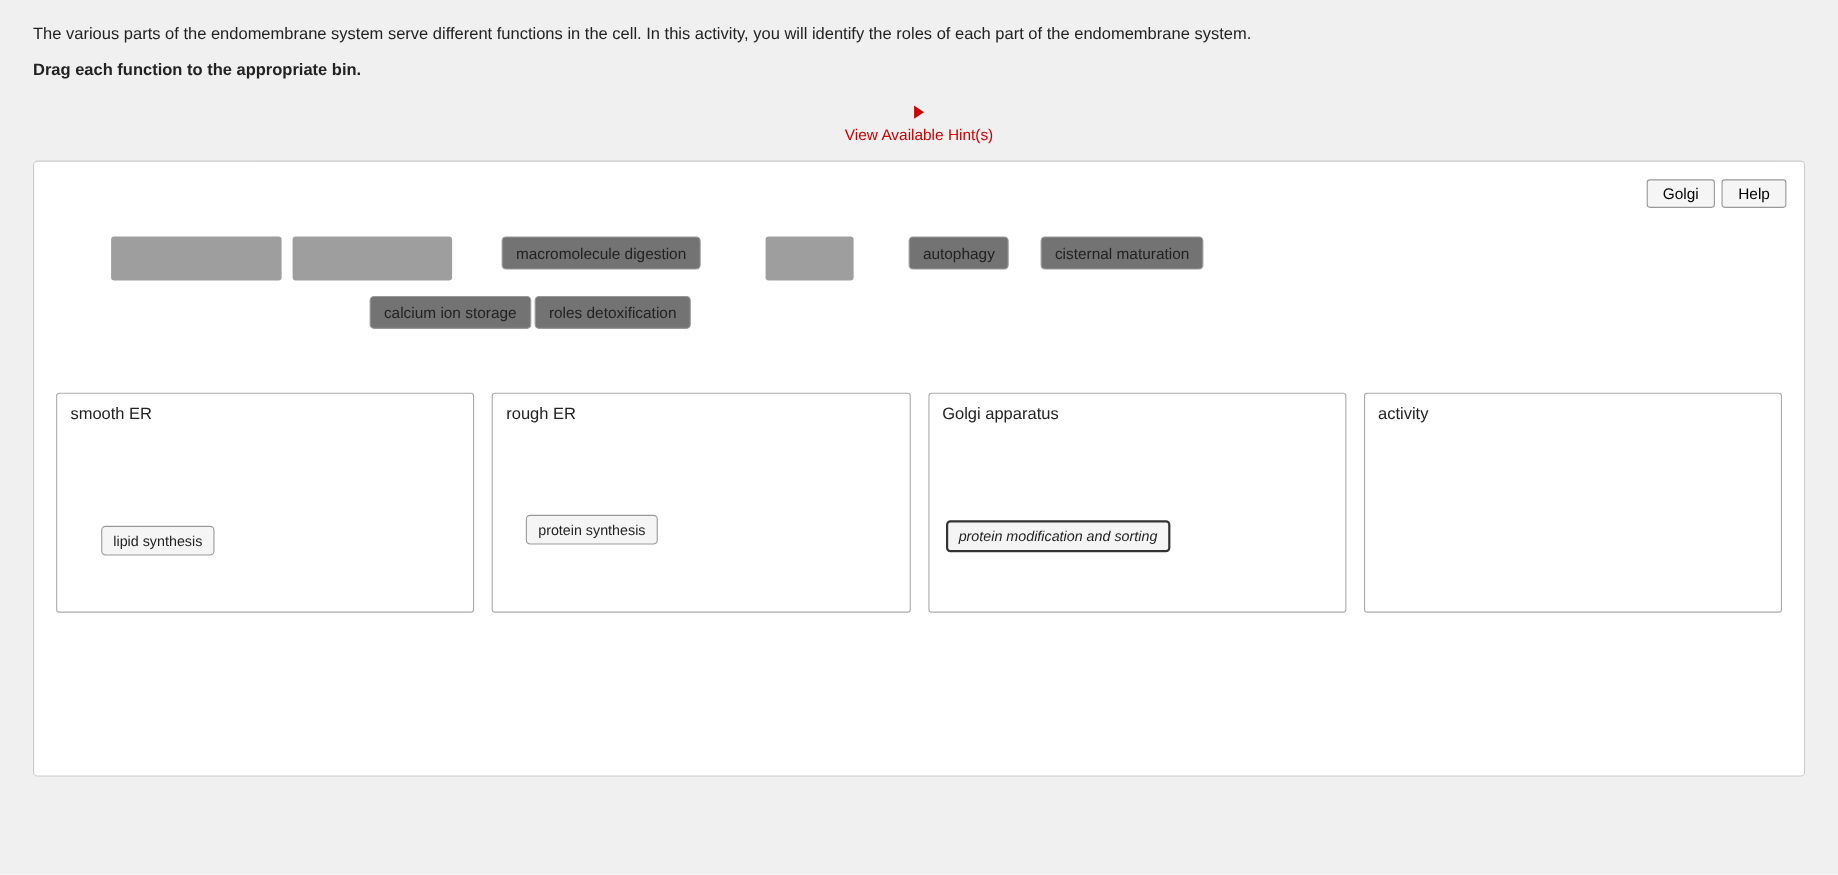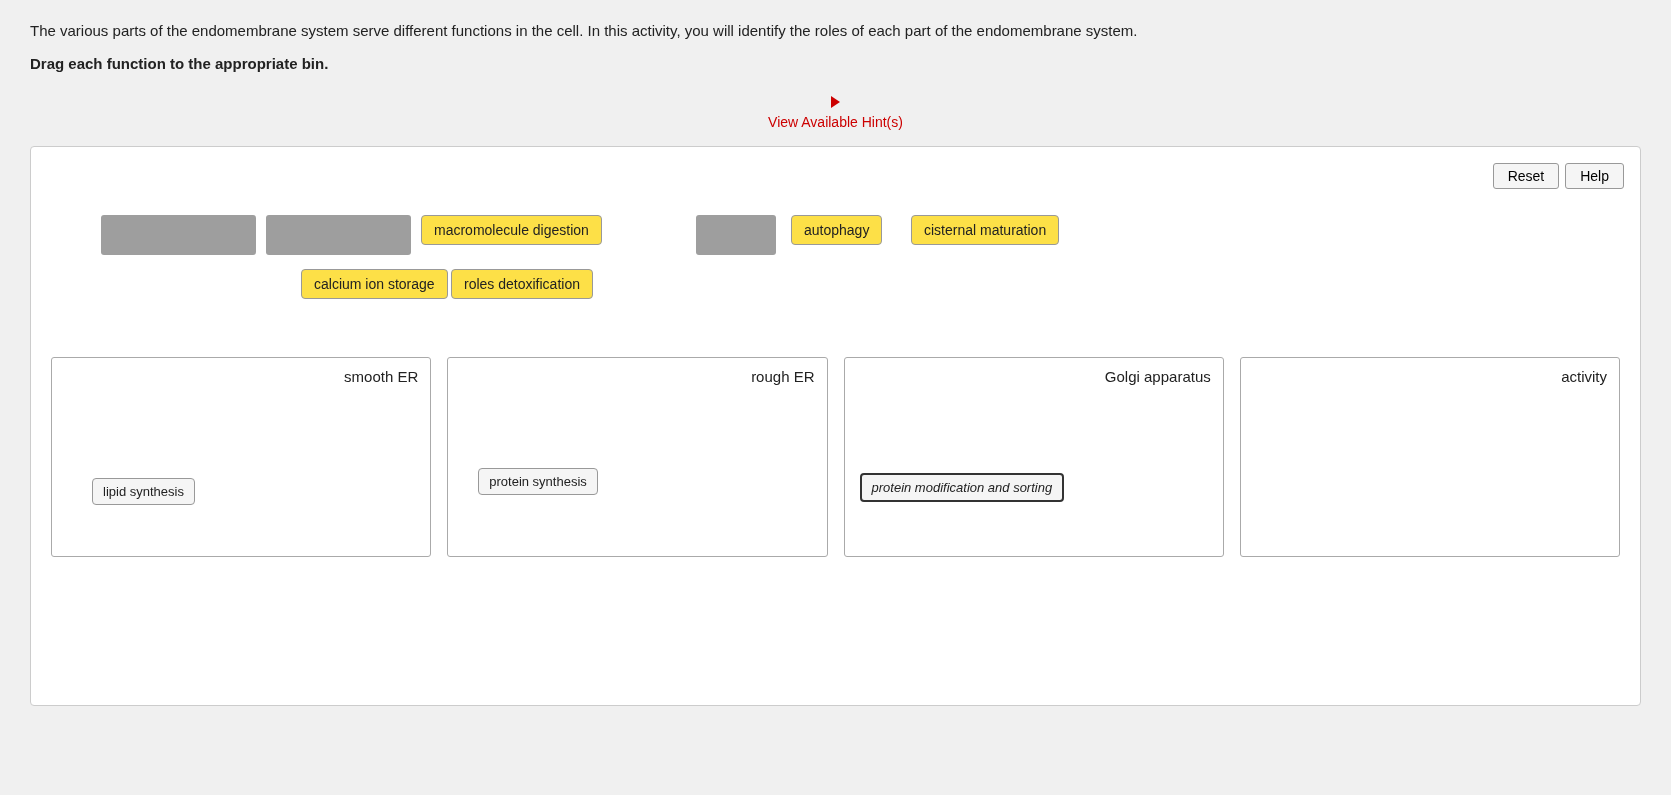--- a/index.html
+++ b/index.html
@@ -74,26 +74,27 @@
       position: relative;
       margin-top: 20px;
       margin-bottom: 30px;
       min-height: 110px;
     }
 
     .drag-chip {
       display: inline-block;
       padding: 6px 12px;
       border: 1px solid #999;
-      background: #fde047;
+      background: #737373;
       border-radius: 4px;
       font-size: 14px;
       cursor: grab;
       position: absolute;
       white-space: nowrap;
+      margin-left: 35px;
     }
 
     .gray-block {
       display: inline-block;
       background: #9e9e9e;
       border-radius: 3px;
       position: absolute;
     }
 
     .bins-row {
@@ -103,21 +104,20 @@
     }
 
     .bin {
       flex: 1;
       border: 1px solid #aaa;
       background: #fff;
       border-radius: 3px;
       min-height: 200px;
       padding: 10px 12px;
       position: relative;
-      text-align: right;
     }
 
     .bin-label {
       font-size: 15px;
       font-weight: normal;
       margin-bottom: 12px;
     }
 
     .bin-chip {
       display: inline-block;
@@ -153,21 +153,21 @@
 <p class="drag-instruction">Drag each function to the appropriate bin.</p>
 
 <div class="hint-row">
   <span class="hint-arrow"></span>
   <span>View Available Hint(s)</span>
 </div>
 
 <div class="activity-container">
 
   <div class="top-buttons">
-    <button class="btn">Reset</button>
+    <button class="btn">Golgi</button>
     <button class="btn">Help</button>
   </div>
 
   <div class="floating-items" style="height:120px; margin-top:40px;">
 
     <div class="gray-block" style="top:8px; left:50px; width:155px; height:40px;"></div>
     <div class="gray-block" style="top:8px; left:215px; width:145px; height:40px;"></div>
     <div class="gray-block" style="top:8px; left:645px; width:80px; height:40px;"></div>
 
     <div class="drag-chip" style="top:8px; left:370px;">macromolecule digestion</div>

